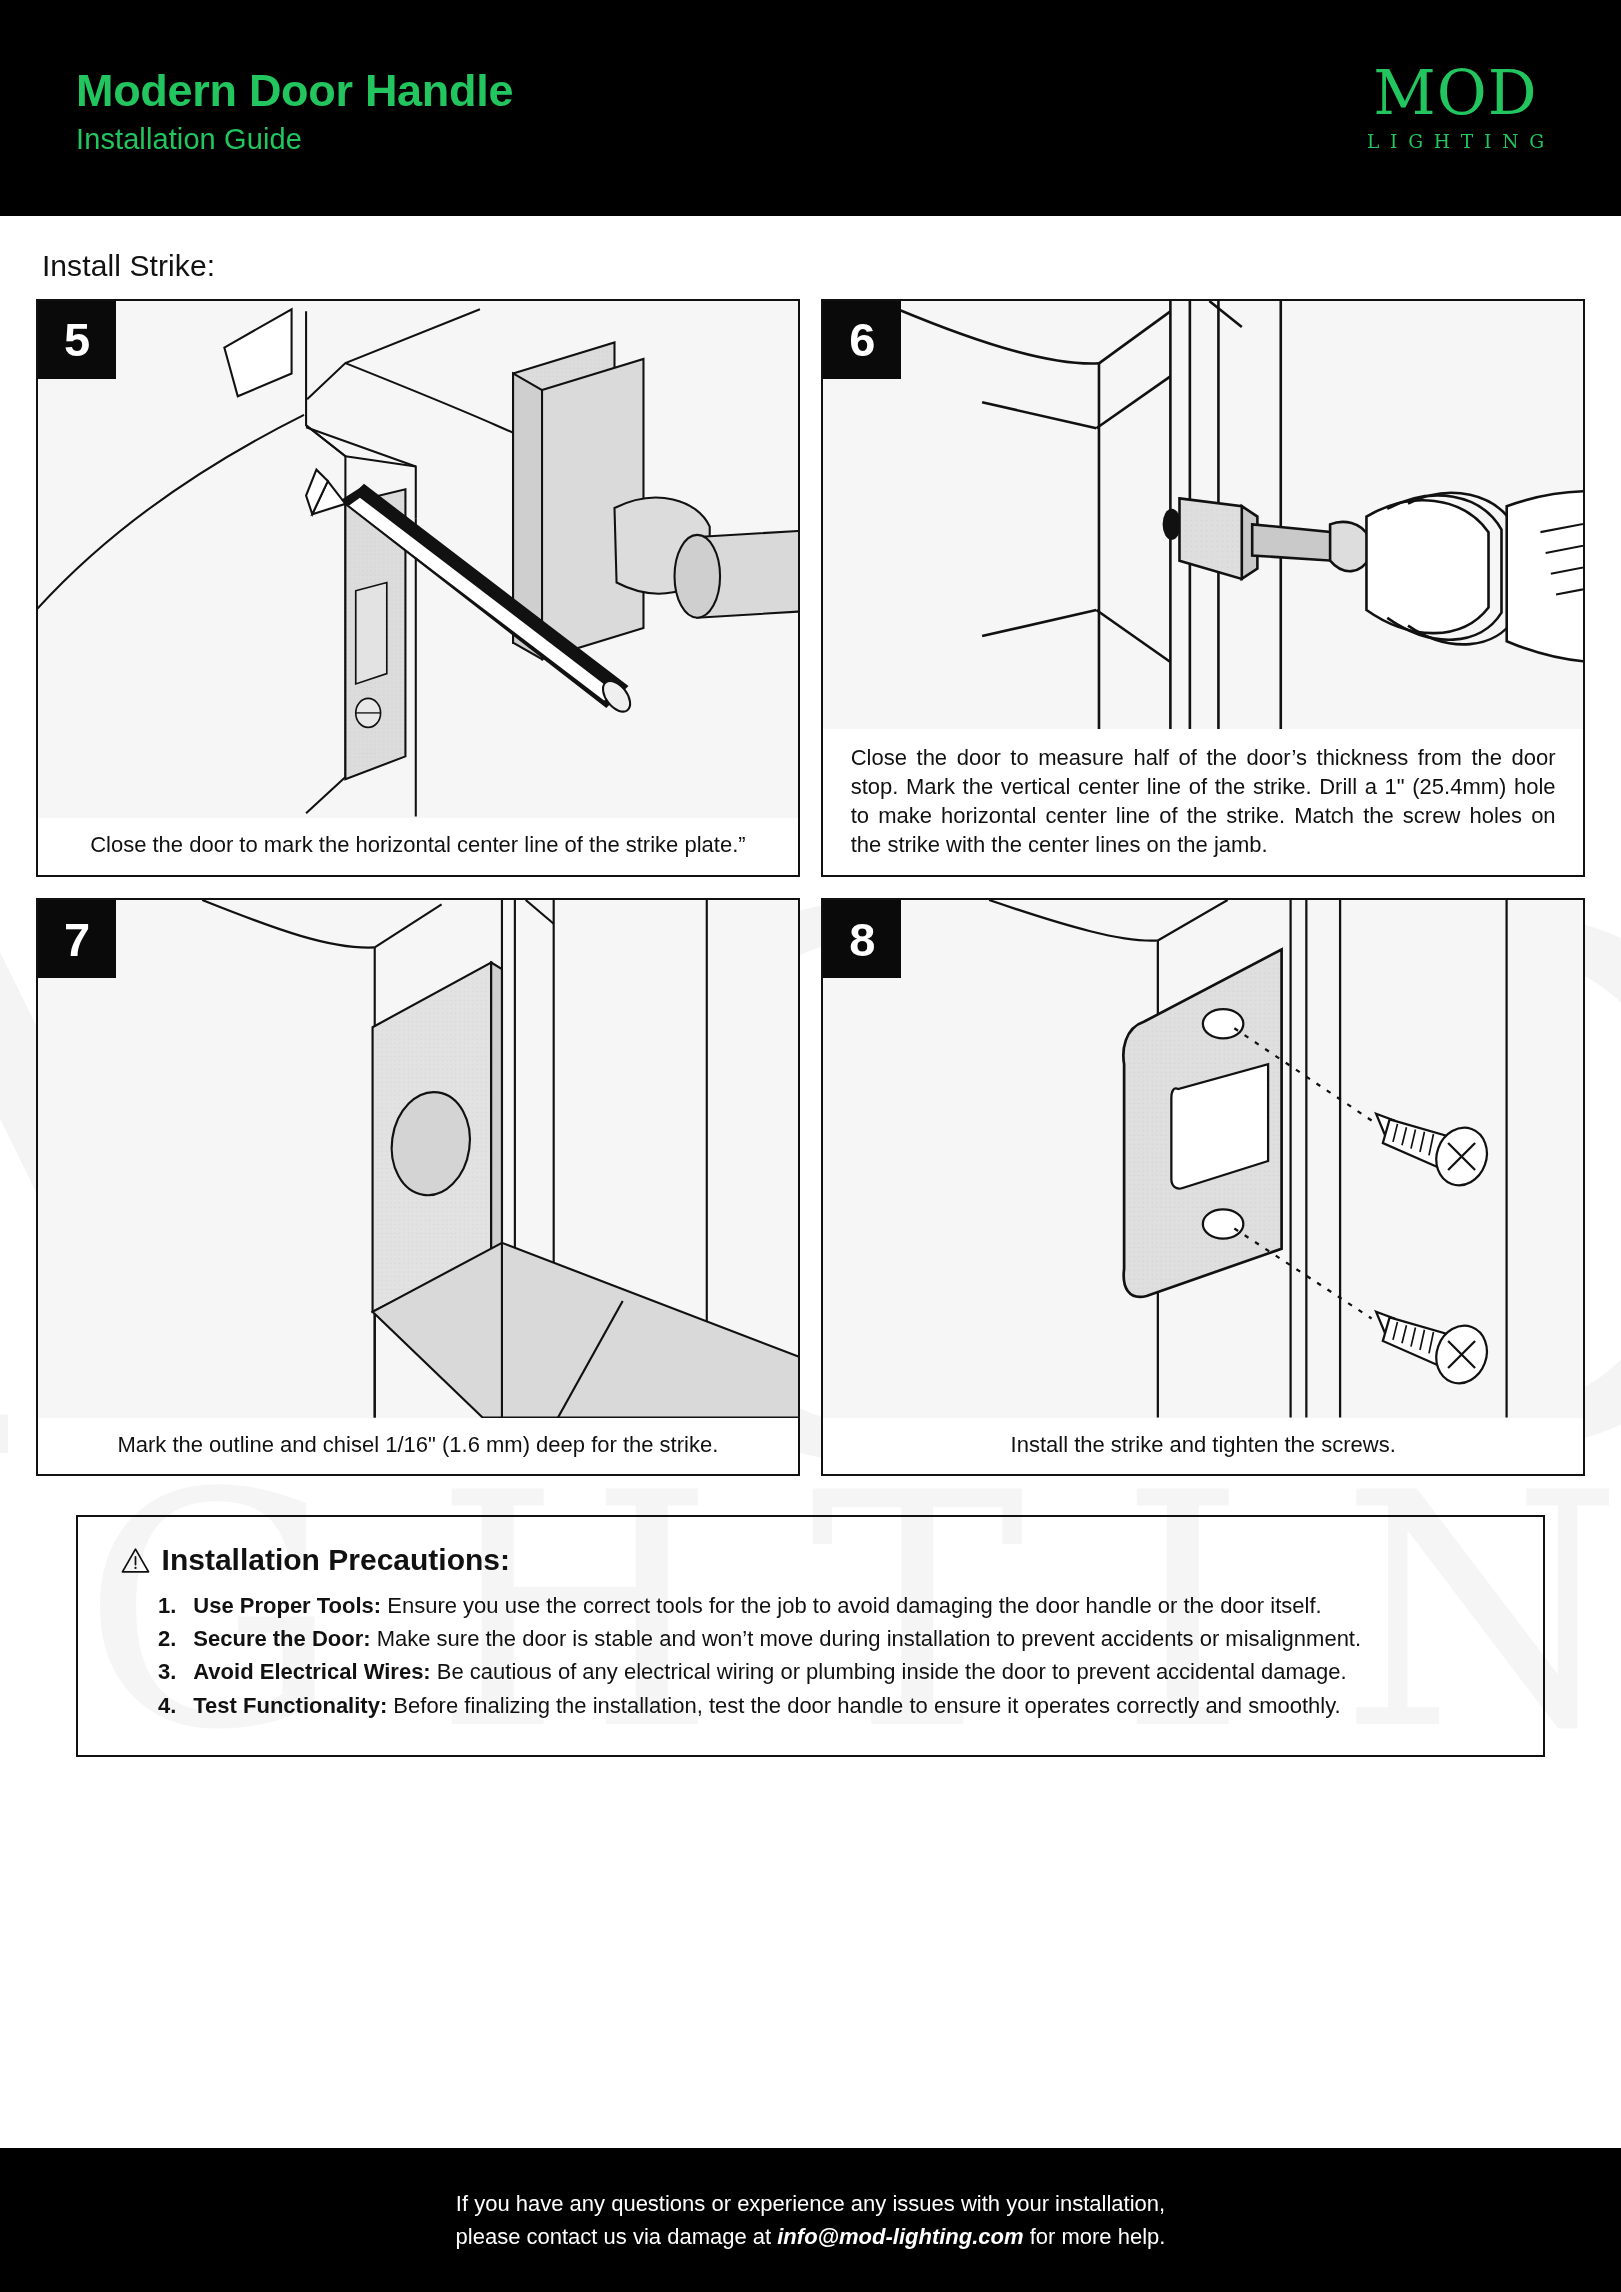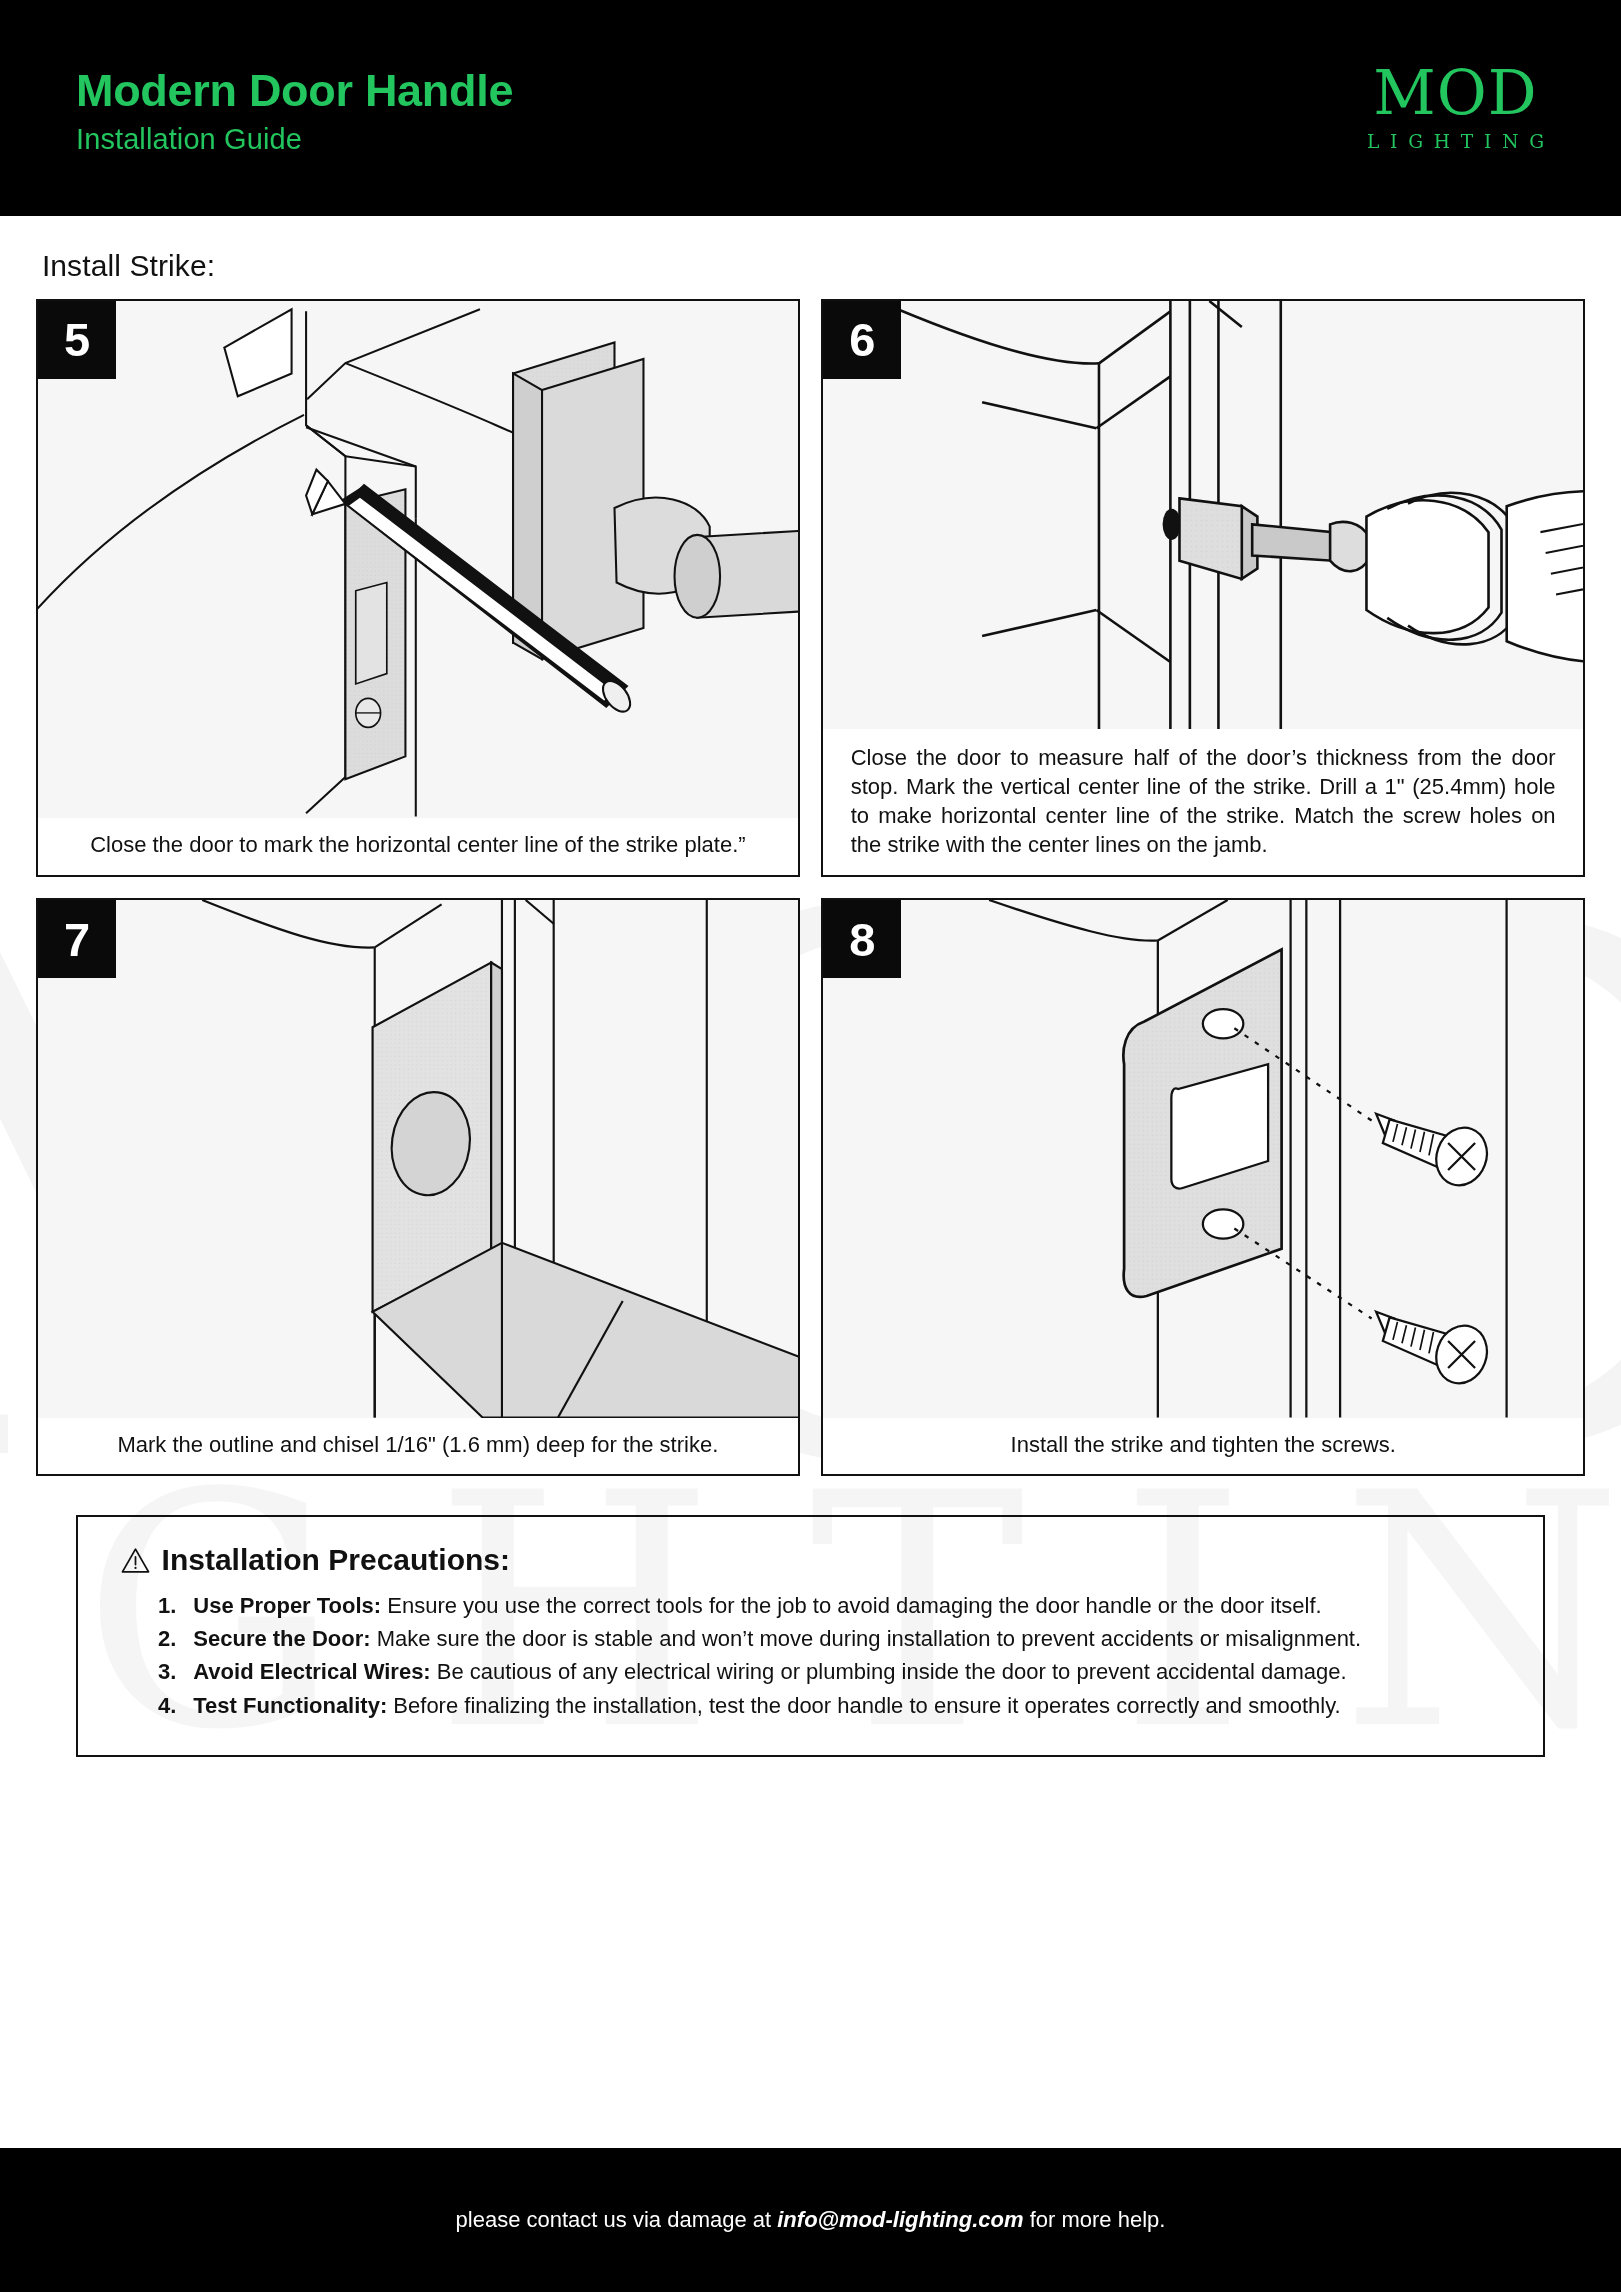--- a/index.html
+++ b/index.html
@@ -422,17 +422,18 @@
       <span><span class="prec-term">Avoid Electrical Wires:</span> <span>Be cautious of any electrical wiring or plumbing inside the door to prevent accidental damage.</span></span>
     </li>
     <li>
       <span class="prec-num">4.</span>
       <span><span class="prec-term">Test Functionality:</span> <span>Before finalizing the installation, test the door handle to ensure it operates correctly and smoothly.</span></span>
     </li>
   </ul>
 </div>
 
 <div class="footer">
+  <div>If you have any questions or experience any issues with your installation,</div>
   <div>
     <span>please contact us via damage at </span><b>info@mod-lighting.com</b><span> for more help.</span>
   </div>
 </div>
 
 
 </body></html>

